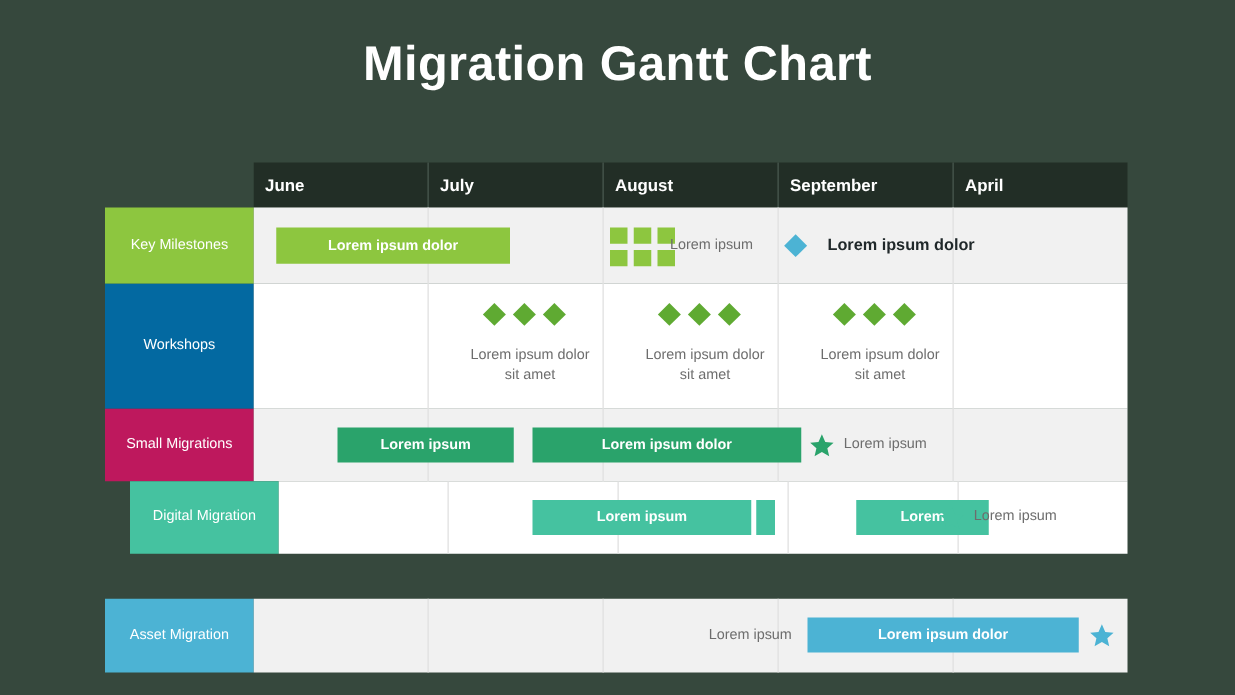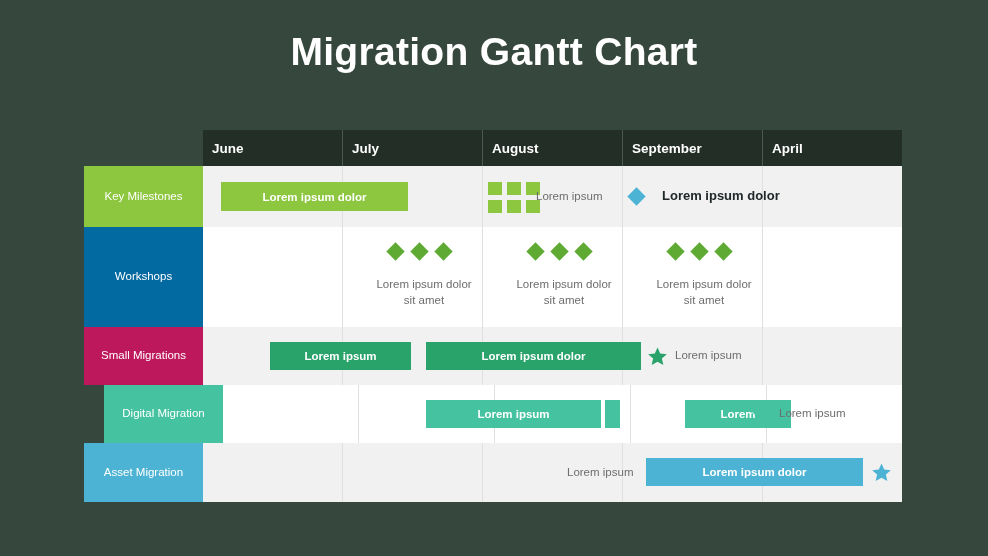--- a/index.html
+++ b/index.html
@@ -302,21 +302,21 @@
 
         <div class="bar" style="left:418px; top:15px; width:106px; height:28px; background:#45c2a0;margin-left:44px;">Lorem</div>
 
         <svg class="star-icon" style="left:528px; top:19px;" width="21" height="21" viewBox="0 0 24 24">
           <path fill="#45c2a0" d="M12 1.6l3.1 7.0 7.6 .7-5.7 5.0 1.7 7.5L12 17.9 5.3 21.8l1.7-7.5L1.3 9.3l7.6-.7z"></path>
         </svg>
         <div class="side-text" style="left:556px; top:22px;">Lorem ipsum</div>
       </div>
     </div>
 
-    <div class="gantt-row" style="height:59px;">
+    <div class="gantt-row" style="height:59px;margin-top:36px;">
       <div class="row-label" style="background:#4cb3d4;">Asset
 Migration</div>
       <div class="row-track shade-gray">
         <div class="gridlines">
           <span></span>
             <span></span>
             <span></span>
             <span></span>
             <span></span>
         </div>

